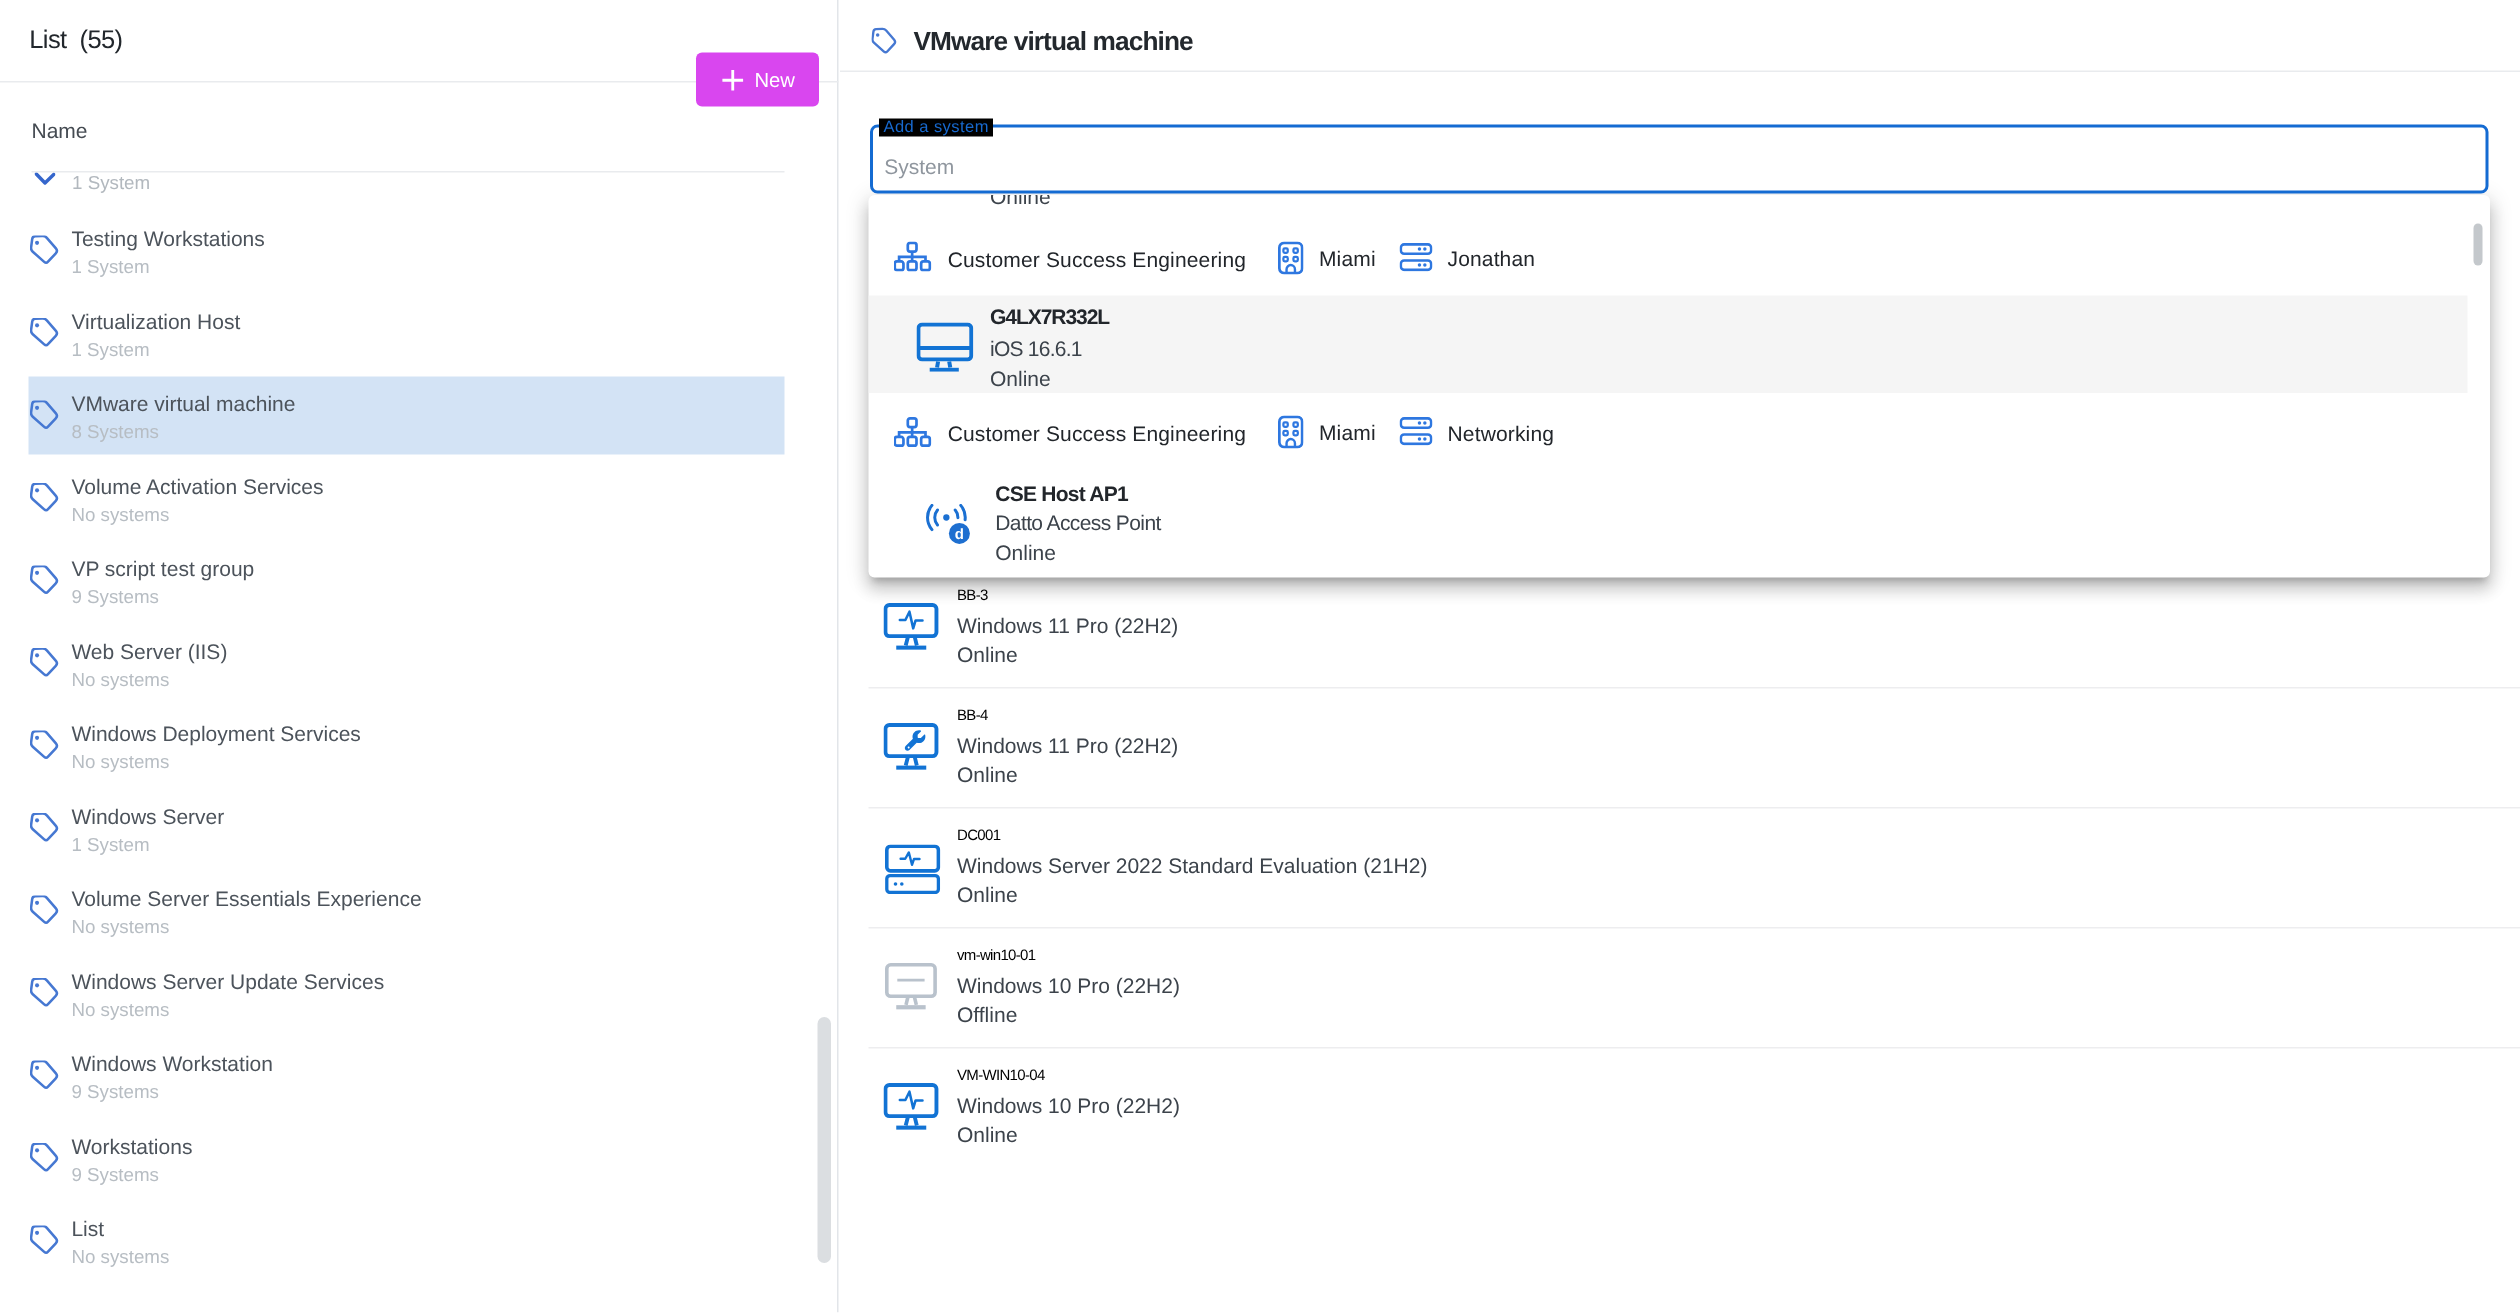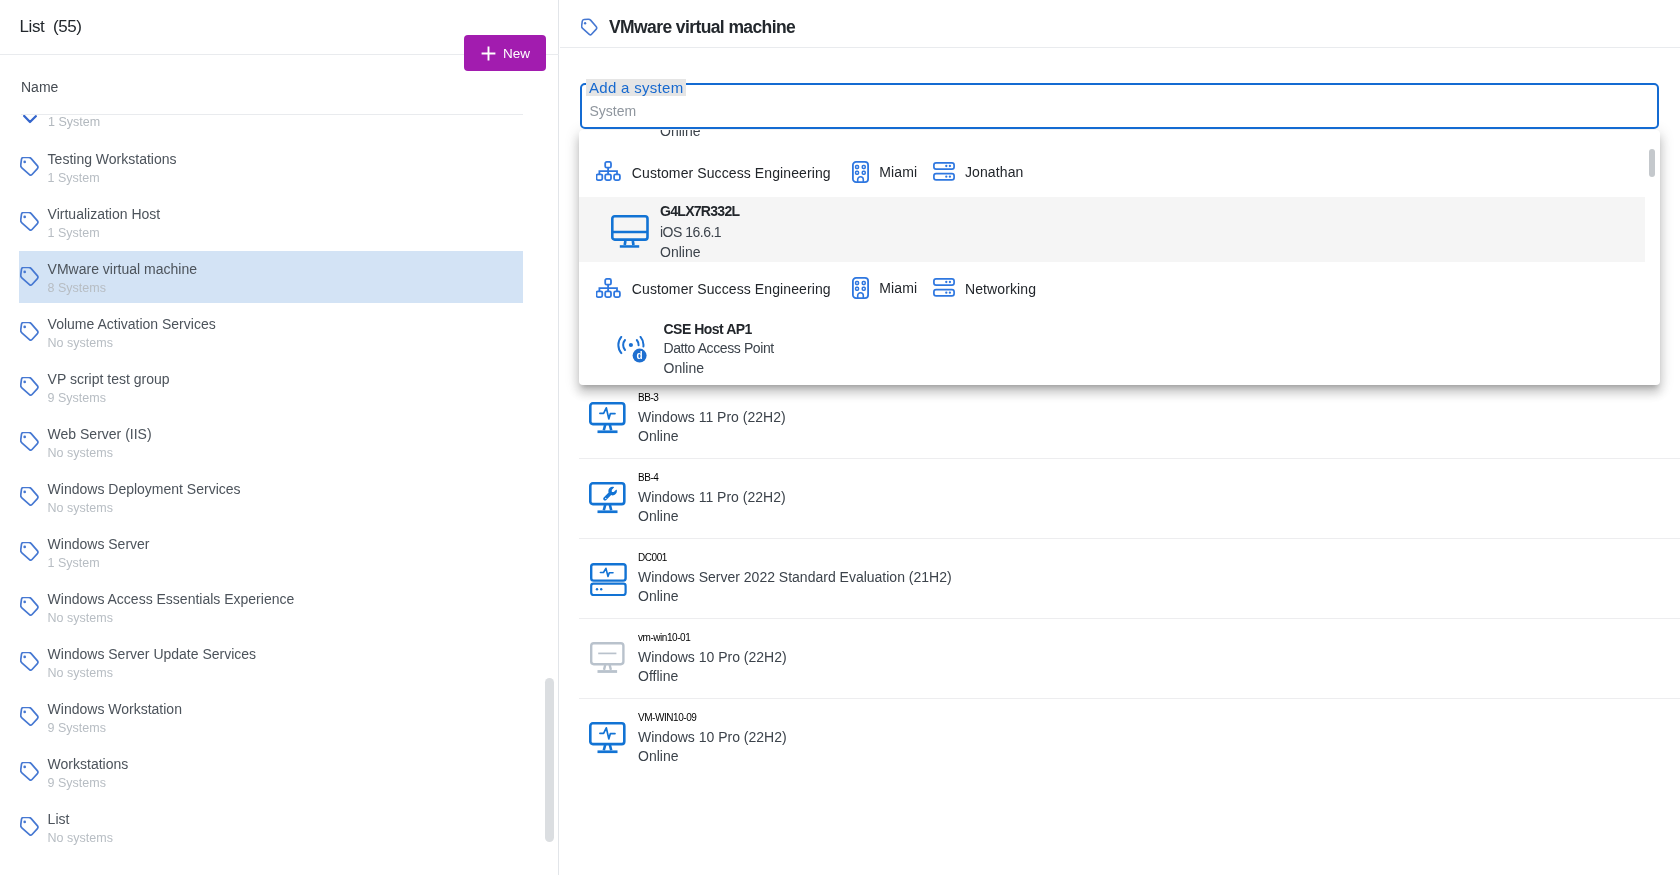--- a/index.html
+++ b/index.html
@@ -3,21 +3,21 @@
 <meta charset="utf-8">
 <style>
 *{margin:0;padding:0;box-sizing:border-box}
 html,body{width:1680px;height:875px;background:#fff;font-family:"Liberation Sans",sans-serif;overflow:hidden}
 .abs{position:absolute}
 body{position:relative}
 
 #lpanel{position:absolute;left:0;top:0;width:559px;height:875px;border-right:1px solid #e2e5e9;background:#fff}
 #ltitle{position:absolute;left:19.5px;top:17.2px;font-size:17px;font-weight:normal;color:#22272c;letter-spacing:-.4px}
 #hdiv1{position:absolute;left:0;top:54px;width:559px;height:1px;background:#e9ebee}
-#btnNew{position:absolute;left:464px;top:35px;width:82px;height:36px;background:#a21caf;border-radius:4px;color:#fff;display:flex;align-items:center;justify-content:center;font-size:13.5px}
+#btnNew{position:absolute;left:464px;top:35px;width:82px;height:36px;background:#d946ef;border-radius:4px;color:#fff;display:flex;align-items:center;justify-content:center;font-size:13.5px}
 
 #lname{position:absolute;left:21px;top:78.5px;font-size:14px;color:#454b52}
 #hdiv2{position:absolute;left:21px;top:114px;width:502px;height:1px;background:#e9ebee}
 #partrow{position:absolute;left:0;top:114px;width:559px;height:20px}
 .lrow{position:absolute;left:19px;width:504px;height:52px}
 .lrow.sel{background:#d3e3f5}
 .lrow .nm{position:absolute;left:28.6px;top:10.8px;font-size:14px;line-height:16px;color:#4c535b}
 .lrow .ct{position:absolute;left:28.6px;top:30.2px;font-size:12.5px;line-height:14px;color:#b7bdc3}
 .lrow svg{position:absolute;left:1px;top:16.5px}
 #lscroll{position:absolute;left:545px;top:678px;width:9px;height:164px;border-radius:4.5px;background:#dbdee1}
@@ -26,21 +26,21 @@
 #rdiv{position:absolute;left:560px;top:47px;width:1120px;height:1px;background:#e9ebee}
 
 .srow{position:absolute;left:559px;width:1121px;height:80px}
 .srow .nm{position:absolute;left:79px;top:2.2px;font-size:10px;font-weight:normal;color:#000000;letter-spacing:-.45px}
 .srow .sub{position:absolute;left:79px;top:18.7px;font-size:14px;color:#3c434b}
 .srow .st{position:absolute;left:79px;top:37.8px;font-size:14px;color:#3c434b}
 .srow svg{position:absolute}
 .sdiv{position:absolute;left:578.7px;width:1101.3px;height:1px;background:#ededef}
 
 #inpbox{position:absolute;left:579.5px;top:83px;width:1079px;height:45.5px;border:2px solid #146bd2;border-radius:5px;background:#fff;z-index:4}
-#inplab{position:absolute;left:586px;top:78.6px;font-size:15px;color:#1769cf;background:#e5e5e5;padding:0 3px;letter-spacing:.3px;z-index:5}
+#inplab{position:absolute;left:586px;top:78.6px;font-size:11px;color:#1769cf;background:#000000;padding:0 3px;letter-spacing:.3px;z-index:5}
 #inpph{position:absolute;left:589.5px;top:102.8px;font-size:14px;color:#8f969e;z-index:5}
 
 #dd{position:absolute;left:579px;top:130.4px;width:1081px;height:254.6px;background:#fff;border-radius:4px;overflow:hidden;
 box-shadow:0 5px 5px -3px rgba(0,0,0,.2),0 8px 10px 1px rgba(0,0,0,.14),0 3px 14px 2px rgba(0,0,0,.12)}
 #dd .clip{position:absolute;left:81px;top:-7.5px;font-size:14px;color:#3c434b}
 #dd .gt{position:absolute;font-size:14px;font-weight:normal;color:#22262b;letter-spacing:.1px;line-height:14px}
 #dd svg{position:absolute}
 #hlrow{position:absolute;left:0;top:66.9px;width:1066px;height:64.6px;background:#f5f5f5}
 #dd .nm{position:absolute;font-size:14px;font-weight:bold;color:#22262b;letter-spacing:-.2px;line-height:14px}
 #dd .sub,#dd .st{position:absolute;font-size:14px;color:#3c434b;line-height:14px}
@@ -125,21 +125,21 @@
         <circle cx="4.7" cy="4.9" r="1.35" fill="#4678d2"></circle>
       </svg>
       <span class="nm">Windows Server</span>
       <span class="ct">1 System</span>
     </div>
     <div class="lrow" style="top:580.5px">
       <svg width="20" height="20" viewBox="0 0 20 20" style="">
         <path d="M3.5 0.51 L8.2 0.29 Q10 0.2 11.2 1.57 L17.27 8.63 Q18.7 10.3 17.2 11.9 L12.02 17.49 Q10.8 18.8 9.46 17.6 L1.84 10.8 Q0.5 9.6 0.74 7.82 L1.46 2.38 Q1.7 0.6 3.5 0.51 Z" fill="none" stroke="#4678d2" stroke-width="1.7"></path>
         <circle cx="4.7" cy="4.9" r="1.35" fill="#4678d2"></circle>
       </svg>
-      <span class="nm">Windows Access Essentials Experience</span>
+      <span class="nm">Volume Server Essentials Experience</span>
       <span class="ct">No systems</span>
     </div>
     <div class="lrow" style="top:635.5px">
       <svg width="20" height="20" viewBox="0 0 20 20" style="">
         <path d="M3.5 0.51 L8.2 0.29 Q10 0.2 11.2 1.57 L17.27 8.63 Q18.7 10.3 17.2 11.9 L12.02 17.49 Q10.8 18.8 9.46 17.6 L1.84 10.8 Q0.5 9.6 0.74 7.82 L1.46 2.38 Q1.7 0.6 3.5 0.51 Z" fill="none" stroke="#4678d2" stroke-width="1.7"></path>
         <circle cx="4.7" cy="4.9" r="1.35" fill="#4678d2"></circle>
       </svg>
       <span class="nm">Windows Server Update Services</span>
       <span class="ct">No systems</span>
     </div>
@@ -229,21 +229,21 @@
       <span class="st">Offline</span>
     </div>
     <div class="sdiv" style="top:697.5px"></div>
     <div class="srow" style="top:710.2px">
       <svg style="left:30px;top:11.9px" width="37" height="33" viewBox="0 0 37 33">
 <rect x="1.3" y="1.3" width="34" height="20.8" rx="2.6" fill="none" stroke="#1273d4" stroke-width="2.6"></rect>
 <path d="M10.9 11.3 H14.6 L17.3 5.8 L19.8 16.9 L21.4 11.6 H26" fill="none" stroke="#1273d4" stroke-width="1.7" stroke-linejoin="round" stroke-linecap="round"></path>
 <path d="M16.4 22.1 L14.8 28.3 M20.7 22.1 L22.2 28.3" stroke="#1273d4" stroke-width="2.6" fill="none"></path>
 <rect x="8.5" y="28.4" width="20" height="2.7" fill="#1273d4"></rect>
 </svg>
-      <span class="nm">VM-WIN10-09</span>
+      <span class="nm">VM-WIN10-04</span>
       <span class="sub">Windows 10 Pro (22H2)</span>
       <span class="st">Online</span>
     </div>
   </div>
 
 <div id="inpbox"></div>
 <div id="inplab">Add a system</div>
 <div id="inpph">System</div>
 
 <div id="dd">

